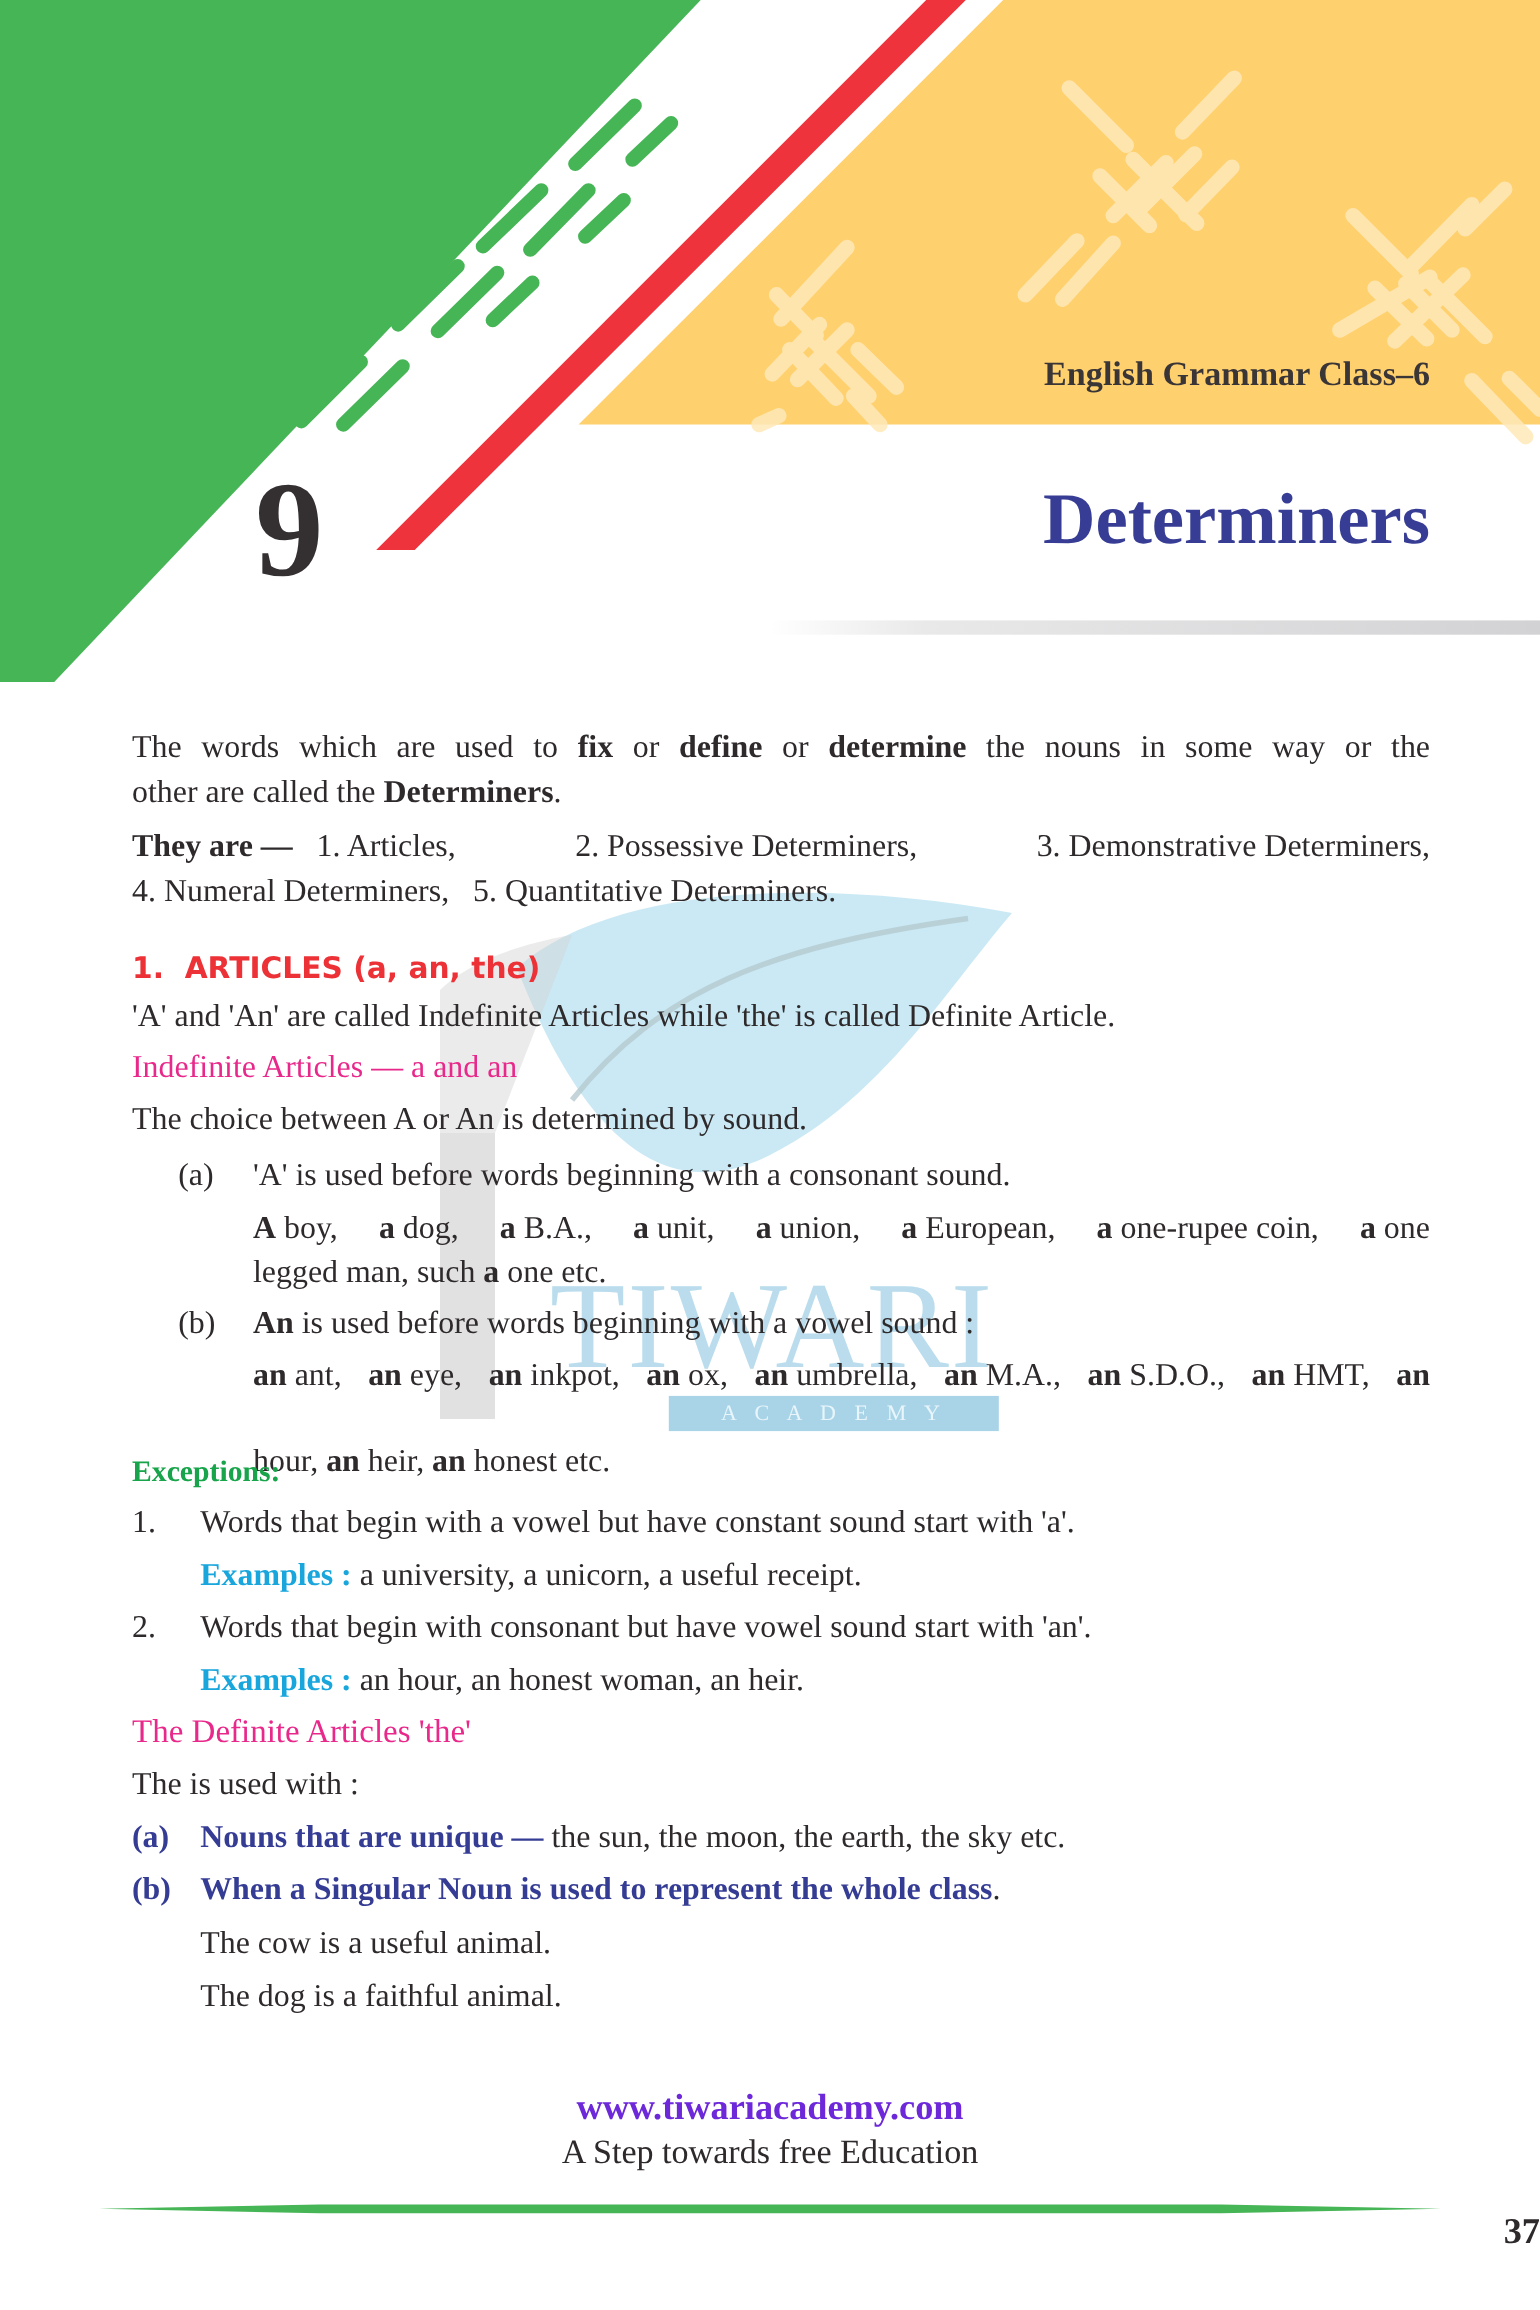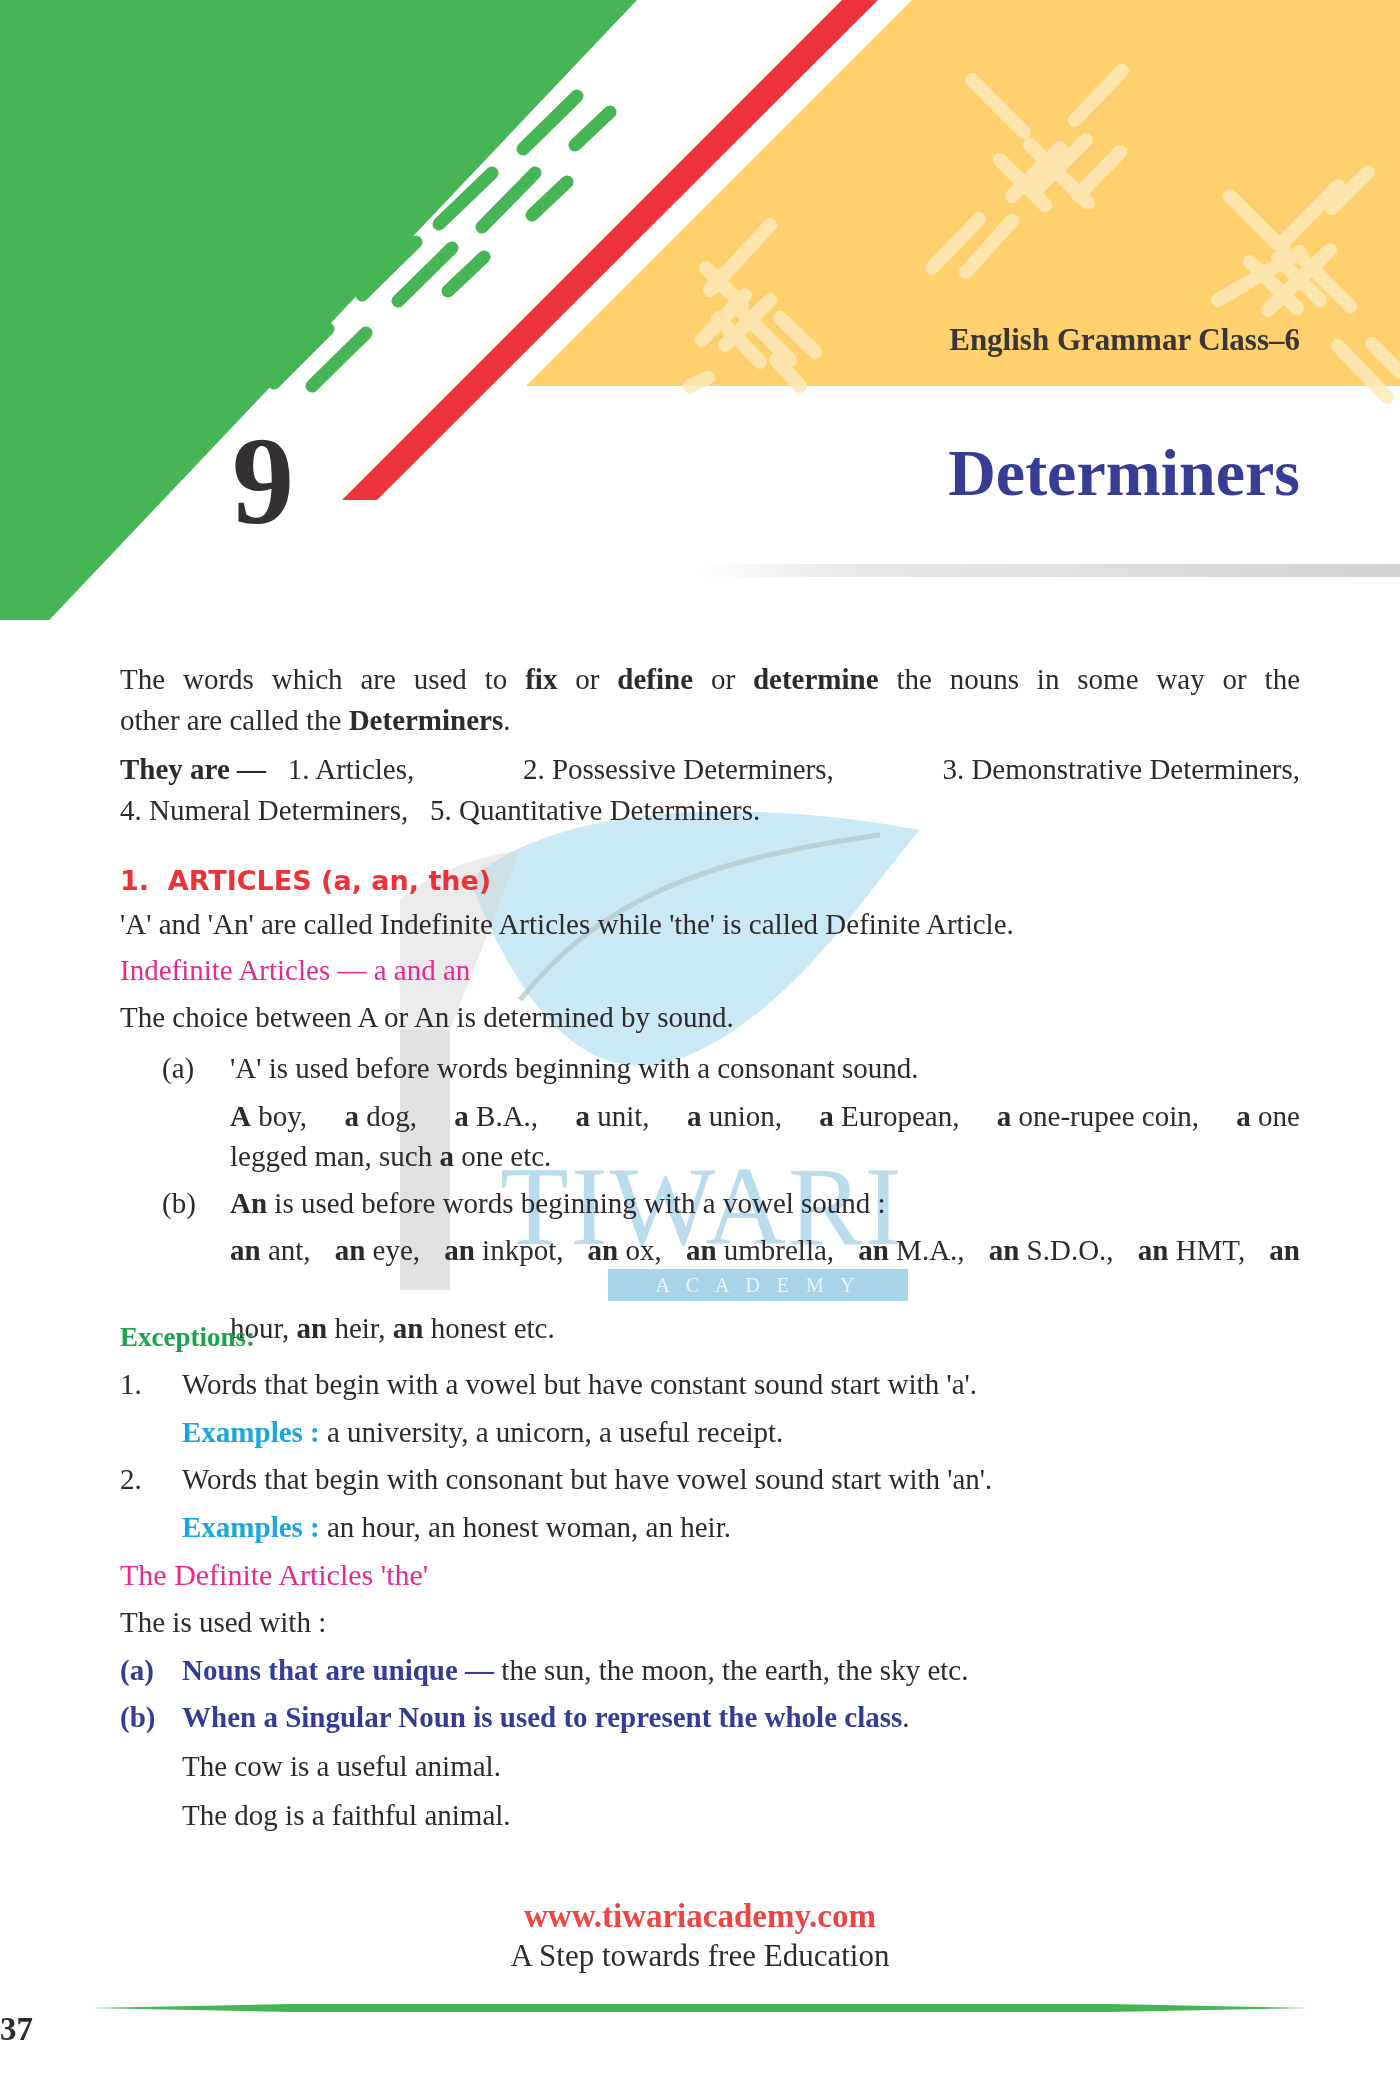--- a/index.html
+++ b/index.html
@@ -16,24 +16,24 @@
   .wm-text { position:absolute; font-family:"Liberation Serif", serif; color:#aed7ea; }
 
   .line { position:absolute; left:120px; right:100px; font-size:29px; line-height:34px; white-space:nowrap; }
   .justify { text-align:justify; text-align-last:justify; }
   .b { font-weight:bold; }
   .red-head { font-family:"DejaVu Sans", sans-serif; font-weight:bold; color:#ec3237; font-size:27px; }
   .pink { color:#e8288a; font-weight:normal; }
   .green { color:#17a44a; font-weight:bold; }
   .cyan { color:#18a6dc; font-weight:bold; }
   .navy { color:#353c94; font-weight:bold; }
-  .footer-url { position:absolute; left:0; width:1400px; top:1898px; text-align:center; font-size:33px; font-weight:bold; color:#ef4444; }
+  .footer-url { position:absolute; left:0; width:1400px; top:1898px; text-align:center; font-size:33px; font-weight:bold; color:#6d28d9; }
   .footer-tag { position:absolute; left:0; width:1400px; top:1938px; text-align:center; font-size:31px; color:#2e2a2b; }
   .footer-line { position:absolute; left:90px; top:2003px; width:1220px; height:10px; }
-  .page-num { position:absolute; left:0; width:1400px; top:2011px; text-align:left; font-size:33px; font-weight:bold; color:#2e2a2b; }
+  .page-num { position:absolute; left:0; width:1400px; top:2011px; text-align:right; font-size:33px; font-weight:bold; color:#2e2a2b; }
 </style>
 </head>
 <body>
 
 <svg id="deco" viewBox="0 0 1400 620" xmlns="http://www.w3.org/2000/svg">
 
   <polygon points="912,0 1400,0 1400,386 526,386" fill="#fed06e"></polygon>
   <g stroke="#ffe9b8" stroke-width="14" stroke-linecap="round" opacity="0.85">
 
     <line x1="972" y1="80" x2="1024" y2="132"></line>

